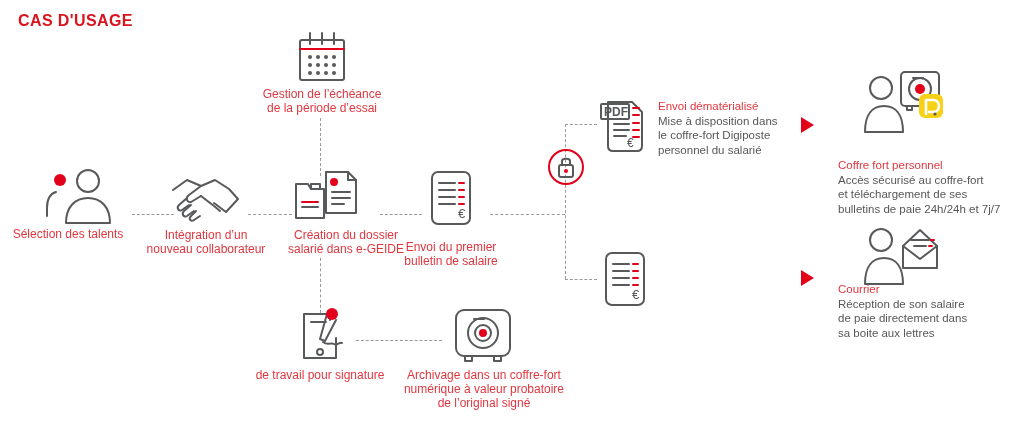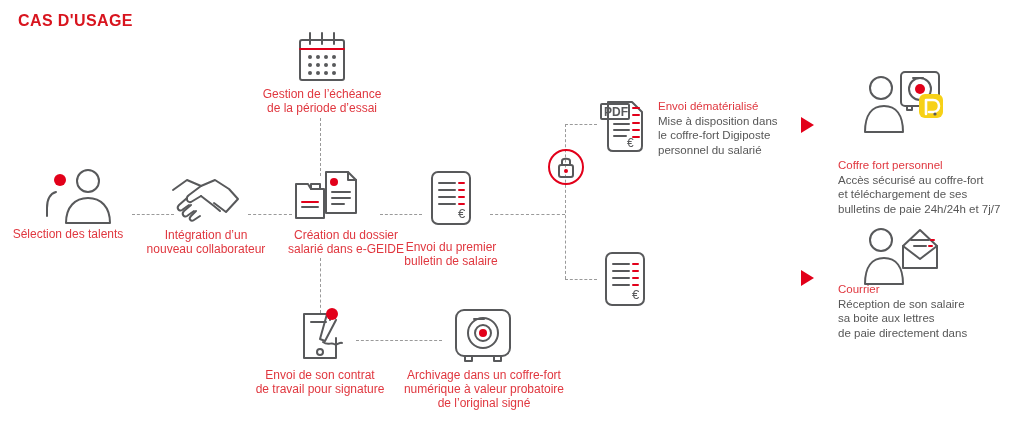--- a/index.html
+++ b/index.html
@@ -154,21 +154,20 @@
     <svg width="60" height="54" viewBox="0 0 60 54">
       <path class="st" d="M32 12 L32 6 L6 6 L6 50 L38 50 L38 30"></path>
       <circle cx="22" cy="44" r="3" class="st"></circle>
       <path class="st" d="M13 14 L28 14"></path>
       <path class="st" d="M29 6 L22 31 L27 33 L38 12"></path>
       <circle cx="34" cy="6" r="6" class="fl-r"></circle>
       <path class="st" d="M25 34 C30 38 33 34 36 36 C39 38 41 34 44 35"></path>
     </svg>
   </div>
   <div class="node-label" style="left:250px;top:368px;width:140px;">
-    <span class="ln">Envoi de son contrat</span>
     <span class="ln">de travail pour signature</span>
   </div>
 
   <div class="icon" style="left:452px;top:306px;">
     <svg width="62" height="58" viewBox="0 0 62 58">
       <rect x="4" y="4" width="54" height="46" rx="8" class="st"></rect>
       <circle cx="31" cy="27" r="15" class="st"></circle>
       <circle cx="31" cy="27" r="8" class="st"></circle>
       <circle cx="31" cy="27" r="4" class="fl-r"></circle>
       <path class="st" d="M22 13 L32 13"></path>
@@ -250,18 +249,18 @@
       <path class="st" d="M40 24 L40 46 L74 46 L74 24 L57 8 Z"></path>
       <path class="st" d="M40 24 L57 37 L74 24"></path>
       <path class="st" d="M48 18 L66 18 M51 24 L63 24"></path>
       <path class="st-r" d="M68 18 L71 18 M66 24 L69 24"></path>
     </svg>
   </div>
   <div class="side-block" style="left:838px;top:282px;">
     <div class="side-title">Courrier</div>
     <div class="side-desc">
       <span class="ln">Réception de son salaire</span>
+      <span class="ln">de paie directement dans</span>
       <span class="ln">sa boite aux lettres</span>
-      <span class="ln">de paie directement dans</span>
     </div>
   </div>
 
 </div>
 
 </body></html>

